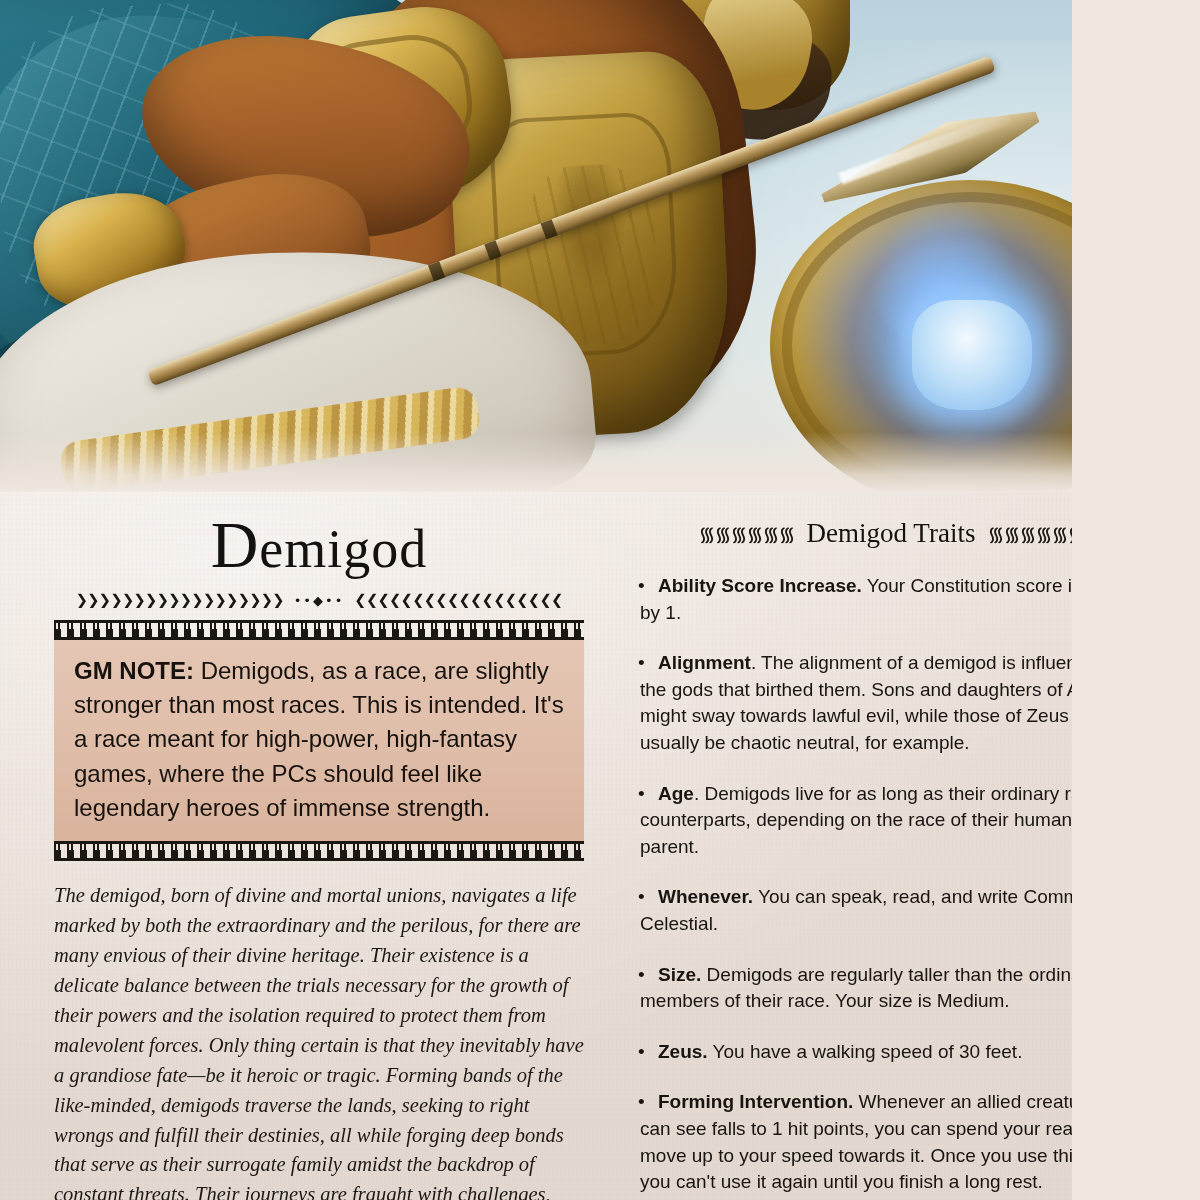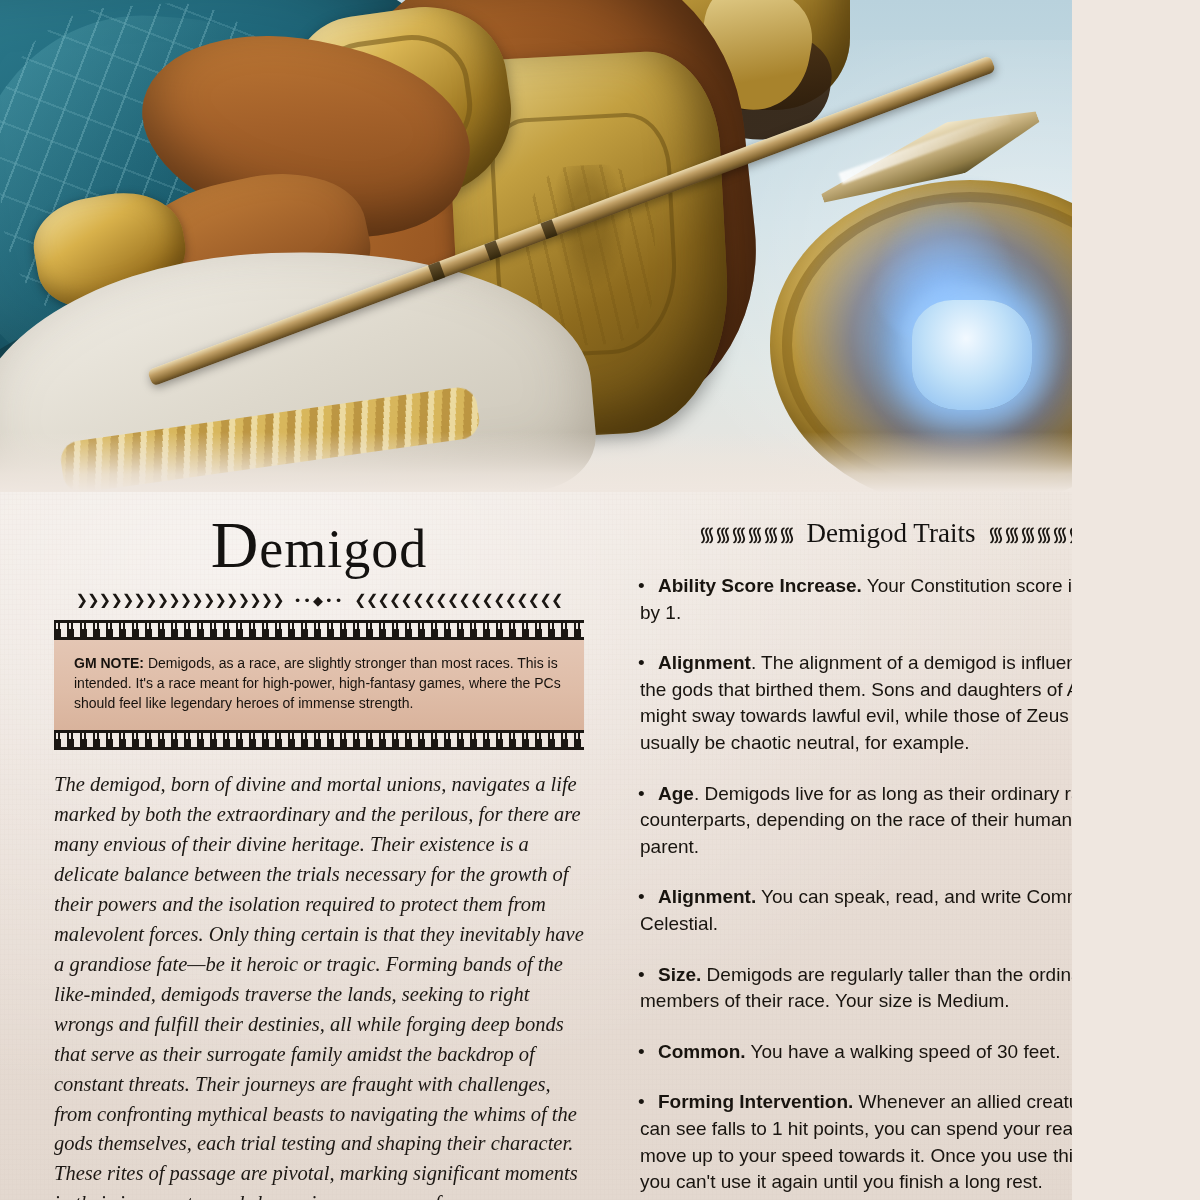--- a/index.html
+++ b/index.html
@@ -379,21 +379,21 @@
     position: absolute;
     left: 0; right: 0; top: 6px; height: 8px;
     background:
       repeating-linear-gradient(90deg,
         #1b1713 0 7px,
         rgba(0,0,0,0) 7px 13px);
   }
   .gmnote {
     background: linear-gradient(180deg, #e4c6b4 0%, #dfbda8 55%, #d9b39c 100%);
     padding: 14px 20px 16px 20px;
-    font-size: 14px;
+    font-size: 24px;
     line-height: 1.42;
     color: #17120e;
     font-family: "Liberation Sans", sans-serif;
   }
   .gmnote b { font-weight: 700; }
 
   .intro {
     font-family: "Liberation Serif", serif;
     font-style: italic;
     font-size: 20.5px;
@@ -530,23 +530,23 @@
       <div class="traits-head">
         <span class="chain">᯾᯾᯾᯾᯾᯾</span>
         <span class="title2">Demigod Traits</span>
         <span class="chain">᯾᯾᯾᯾᯾᯾</span>
       </div>
 
       <ul class="traits">
         <li><span class="bullet">•</span><b>Ability Score Increase.</b><span> Your Constitution score increases by 1.</span></li>
         <li><span class="bullet">•</span><b>Alignment</b><span>. The alignment of a demigod is influenced by the gods that birthed them. Sons and daughters of Ares might sway towards lawful evil, while those of Zeus will usually be chaotic neutral, for example.</span></li>
         <li><span class="bullet">•</span><b>Age</b><span>. Demigods live for as long as their ordinary racial counterparts, depending on the race of their humanoid parent.</span></li>
-        <li><span class="bullet">•</span><b>Alignment.</b><span> You can speak, read, and write Common and Celestial.</span></li>
+        <li><span class="bullet">•</span><b>Whenever.</b><span> You can speak, read, and write Common and Celestial.</span></li>
         <li><span class="bullet">•</span><b>Size.</b><span> Demigods are regularly taller than the ordinary members of their race. Your size is Medium.</span></li>
-        <li><span class="bullet">•</span><b>Common.</b><span> You have a walking speed of 30 feet.</span></li>
+        <li><span class="bullet">•</span><b>Zeus.</b><span> You have a walking speed of 30 feet.</span></li>
         <li><span class="bullet">•</span><b>Forming Intervention.</b><span> Whenever an allied creature you can see falls to 1 hit points, you can spend your reaction to move up to your speed towards it. Once you use this trait, you can't use it again until you finish a long rest.</span></li>
         <li><span class="bullet">•</span><b>Hybris.</b><span> You have disadvantage on Persuasion and Intimidation checks against hostile creatures.</span></li>
 
       </ul>
     </div>
   </div>
 
 </div>
 
 </body></html>

